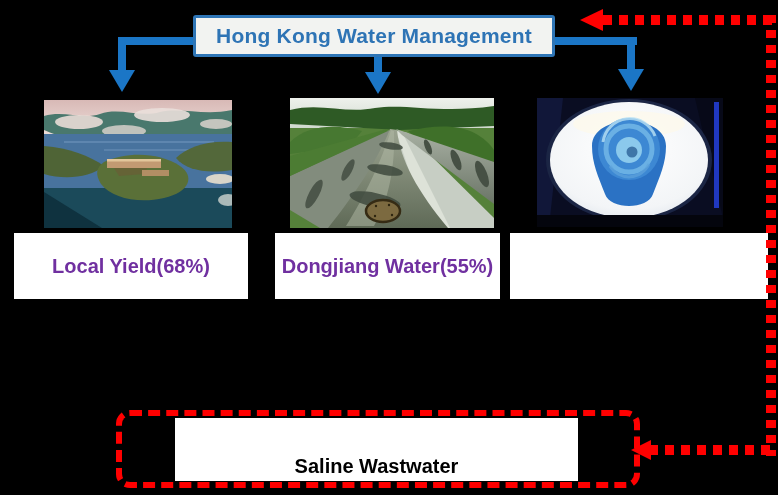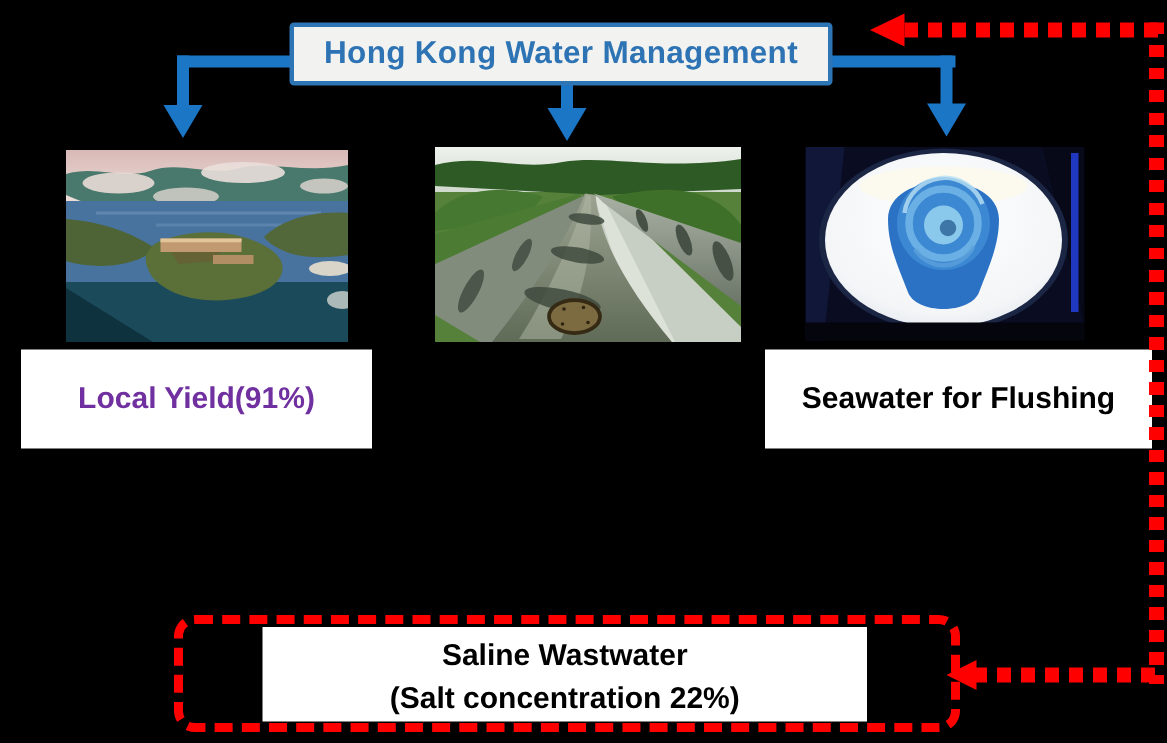--- a/index.html
+++ b/index.html
@@ -183,30 +183,32 @@
       <circle cx="92" cy="52" r="13" fill="#8bc9ec"></circle>
       <circle cx="95" cy="54" r="5.5" fill="#3f76a8"></circle>
       <path d="M66,44 A27,27 0 0 1 118,38" stroke="#b9e1f4" stroke-width="3" fill="none" opacity="0.8"></path>
       <path d="M73,68 A22,22 0 0 0 112,66" stroke="#5fa4dc" stroke-width="3" fill="none" opacity="0.7"></path>
       <rect y="117" width="186" height="12" fill="#04050d"></rect>
     </svg>
   </div>
 
   <div class="label-box" id="lb-local">
     <span>Local Yield</span>
-    <span>(91%)</span>
+    <span>(68%)</span>
+  </div>
+  <div class="label-box" id="lb-dongjiang">
+    <span>Dongjiang Water</span>
+    <span>(55%)</span>
   </div>
   <div class="label-box" id="lb-seawater">
-    <span>Seawater for Flushing</span>
   </div>
 
   <div class="ww-rect"></div>
   <div class="ww-box">
     <span>Saline Wastwater</span>
-    <span>(Salt concentration 22%)</span>
   </div>
 
   <div class="rdot-h" id="rd-top"></div>
   <div class="rdot-v" id="rd-right"></div>
   <div class="rdot-h" id="rd-bottom"></div>
   <div class="red-arrow-left" id="ra-title"></div>
   <div class="red-arrow-left" id="ra-ww"></div>
 
 </div>
 

